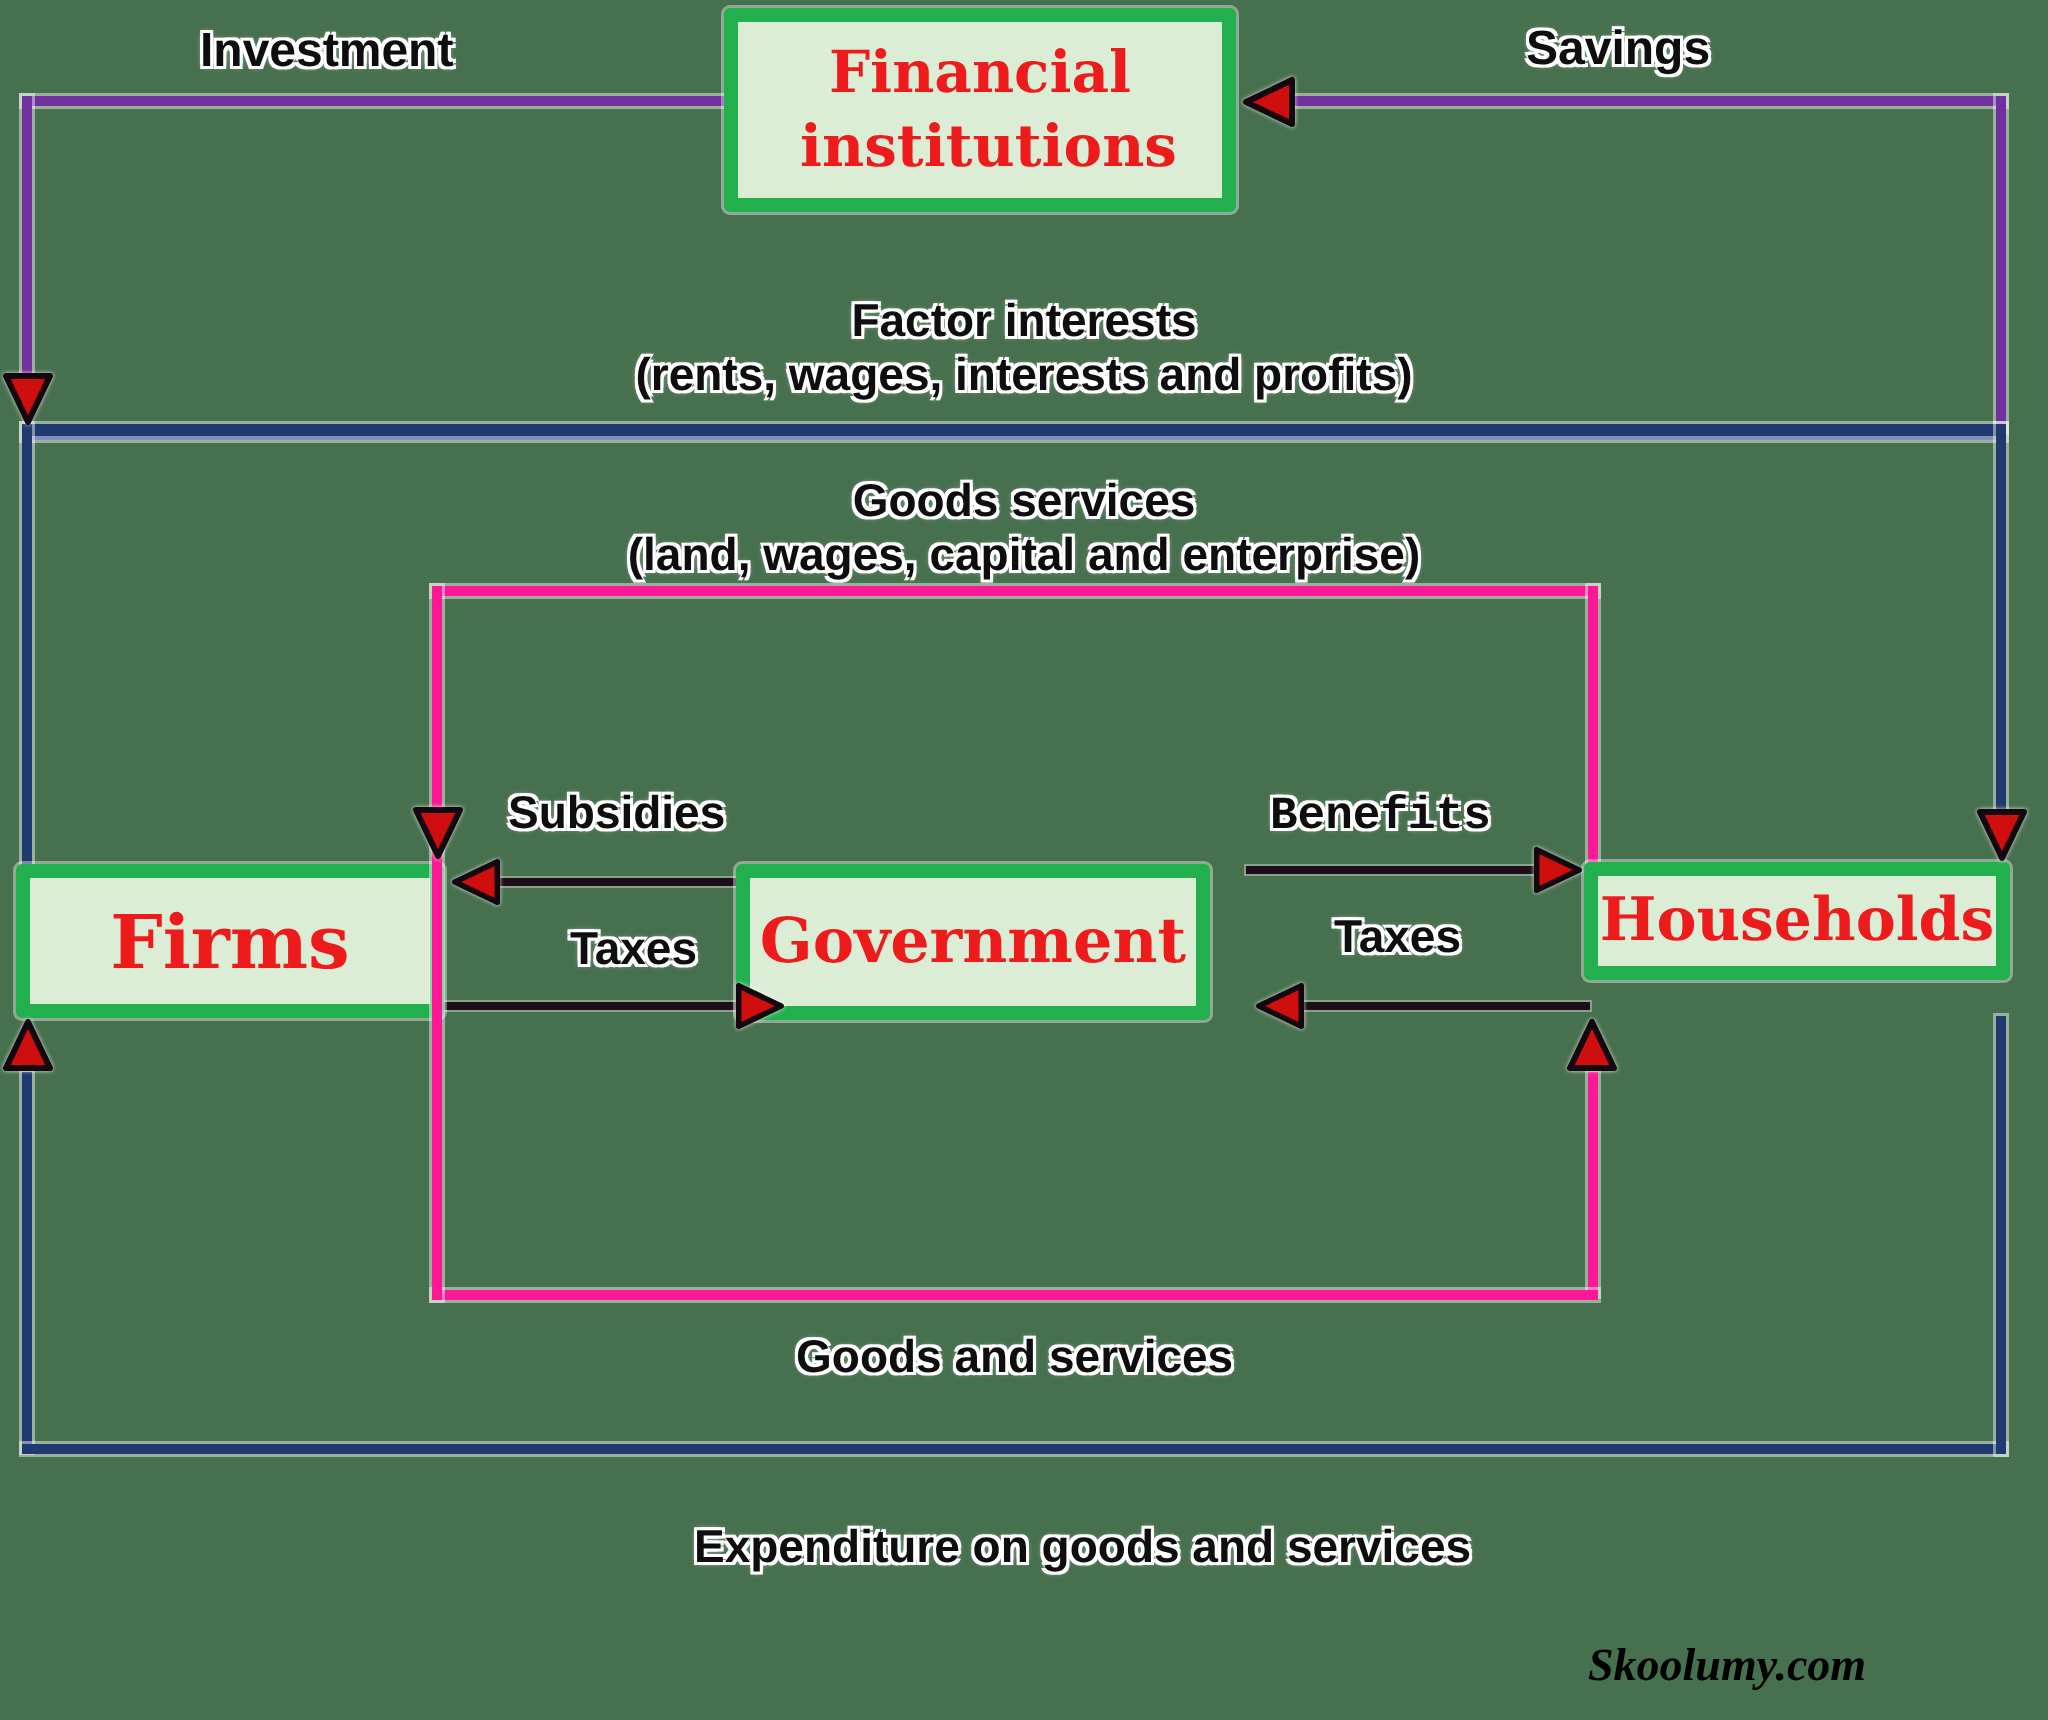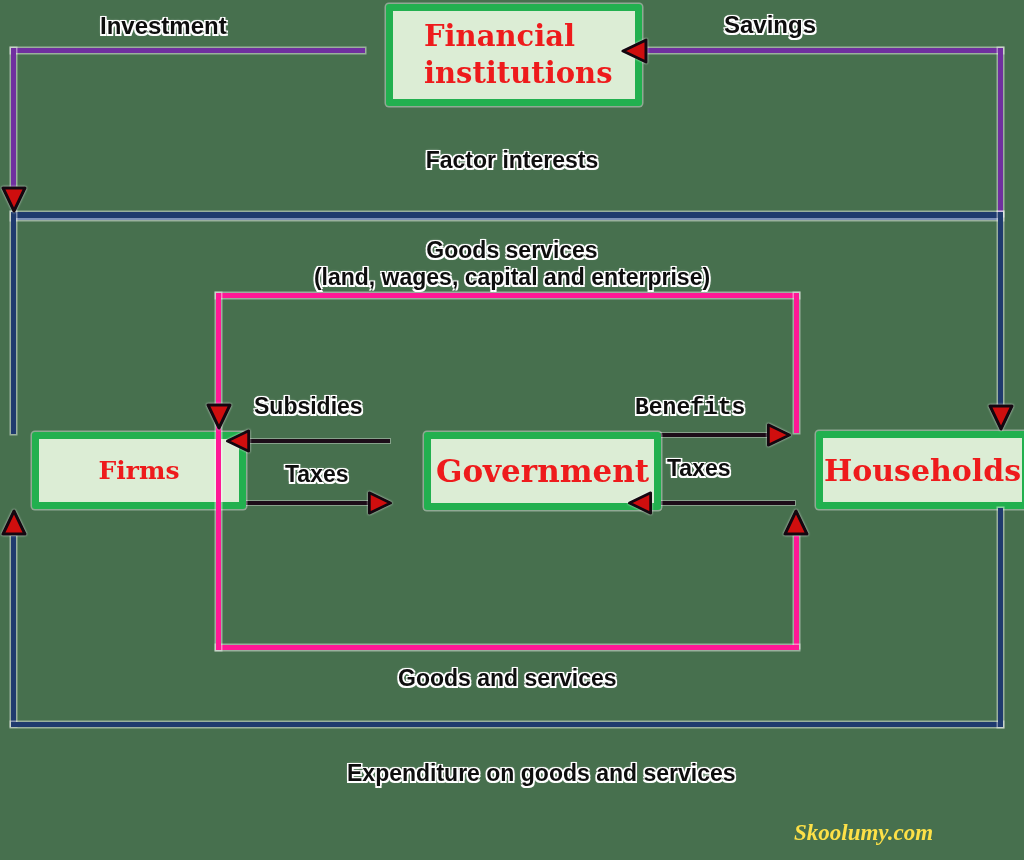--- a/index.html
+++ b/index.html
@@ -29,34 +29,34 @@
   .black{background:var(--black-line);box-shadow:0 0 0 1px rgba(255,255,255,.35);}
   .z3{z-index:3;}
   .z5{z-index:5;}
   
   .ah{position:absolute;z-index:4;overflow:visible;filter:drop-shadow(0 0 1px rgba(255,255,255,.8));}
   .ah polygon{fill:var(--arrow-red);stroke:var(--arrow-outline);stroke-width:3;stroke-linejoin:round;}
   
   .node{
     position:absolute;z-index:2;box-sizing:border-box;
     background:var(--box-fill);border:7px solid var(--box-border);
-    display:flex;align-items:center;justify-content:center;text-align:left;
+    display:flex;align-items:center;justify-content:center;text-align:center;
     color:var(--box-text);font-family:"DejaVu Serif","Liberation Serif",serif;
-    font-weight:bold;border-radius:3px;box-shadow:0 0 0 1.5px rgba(255,255,255,.4);margin-left:24px;
+    font-weight:bold;border-radius:3px;box-shadow:0 0 0 1.5px rgba(255,255,255,.4);
   }
   
   .lbl{
     position:absolute;z-index:6;white-space:nowrap;
     font-weight:bold;font-size:23px;color:var(--label-text);
     text-shadow:-1.5px -1.5px 0 #fff,1.5px -1.5px 0 #fff,-1.5px 1.5px 0 #fff,1.5px 1.5px 0 #fff,0 0 3px #fff;
   }
   .lbl2{text-align:center;line-height:27px;width:560px;}
   .watermark{
     position:absolute;z-index:6;font-family:"Liberation Serif",serif;
-    font-style:italic;font-weight:bold;font-size:23px;color:#fde047;
+    font-style:italic;font-weight:bold;font-size:23px;color:#000000;
   }
 </style>
 </head>
 <body>
 
 <div class="canvas">
 
   <div class="line purple" style="left:11px;top:48px;width:354px;height:5px;"></div>
   <div class="line purple" style="left:646px;top:48px;width:357px;height:5px;"></div>
   <div class="line purple" style="left:11px;top:48px;width:5px;height:142px;"></div>
@@ -107,35 +107,36 @@
   <svg class="ah" style="left:766px;top:423px;" width="25" height="24" viewBox="0 0 26 26">
       <polygon points="2,2 2,24 25,13"></polygon>
     </svg>
   <svg class="ah" style="left:628px;top:491px;" width="25" height="24" viewBox="0 0 26 26">
       <polygon points="24,2 24,24 1,13"></polygon>
     </svg>
 
   <div class="node" style="left:362px;top:4px;width:256px;height:102px;font-size:29px;line-height:1.28;">
     <span style="display:block;width:180px;">Financial institutions</span>
   </div>
-  <div class="node" style="left:8px;top:432px;width:214px;height:77px;font-size:25px;">
+  <div class="node" style="left:8px;top:432px;width:214px;height:77px;font-size:37px;">
     <span>Firms</span>
   </div>
-  <div class="node" style="left:400px;top:432px;width:237px;height:78px;font-size:31px;">
+  <div class="node" style="left:368px;top:432px;width:237px;height:78px;font-size:31px;">
     <span>Government</span>
   </div>
-  <div class="node" style="left:792px;top:431px;width:213px;height:78px;font-size:30px;">
+  <div class="node" style="left:792px;top:431px;width:213px;height:59px;font-size:30px;">
     <span>Households</span>
   </div>
 
   <div class="lbl" style="left:100px;top:12px;font-size:24px;">Investment</div>
-  <div class="lbl" style="left:724px;top:11px;font-size:24px;">Savings</div>
+  <div class="lbl" style="left:763px;top:11px;font-size:24px;">Savings</div>
 
   <div class="lbl lbl2" style="left:232px;top:147px;">
     <div>Factor interests</div>
+    <div>(rents, wages, interests and profits)</div>
   </div>
 
   <div class="lbl lbl2" style="left:232px;top:237px;">
     <div>Goods services</div>
     <div>(land, wages, capital and enterprise)</div>
   </div>
 
   <div class="lbl" style="left:254px;top:393px;text-align:center;">Subsidies</div>
   <div class="lbl" style="left:635px;top:395px;font-family:Liberation Mono, monospace;">Benefits</div>
   <div class="lbl" style="left:285px;top:461px;">Taxes</div>

